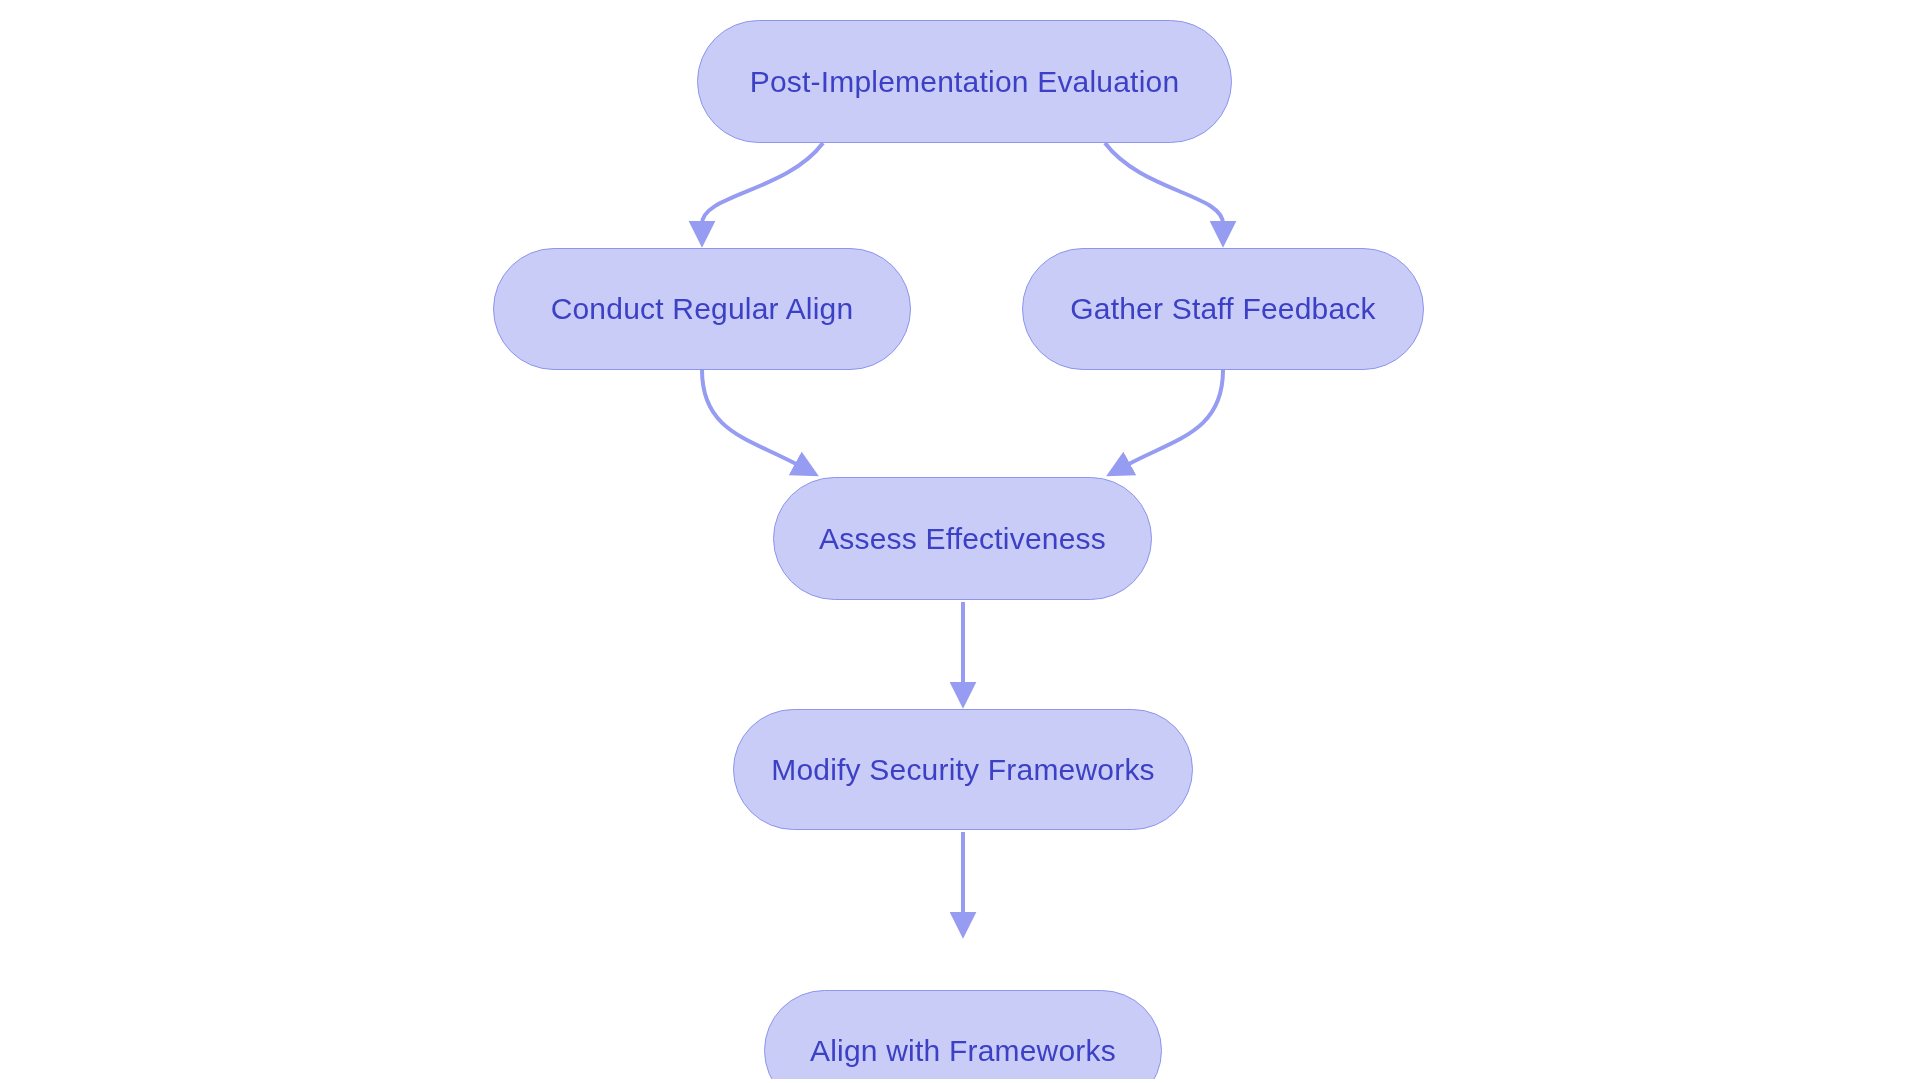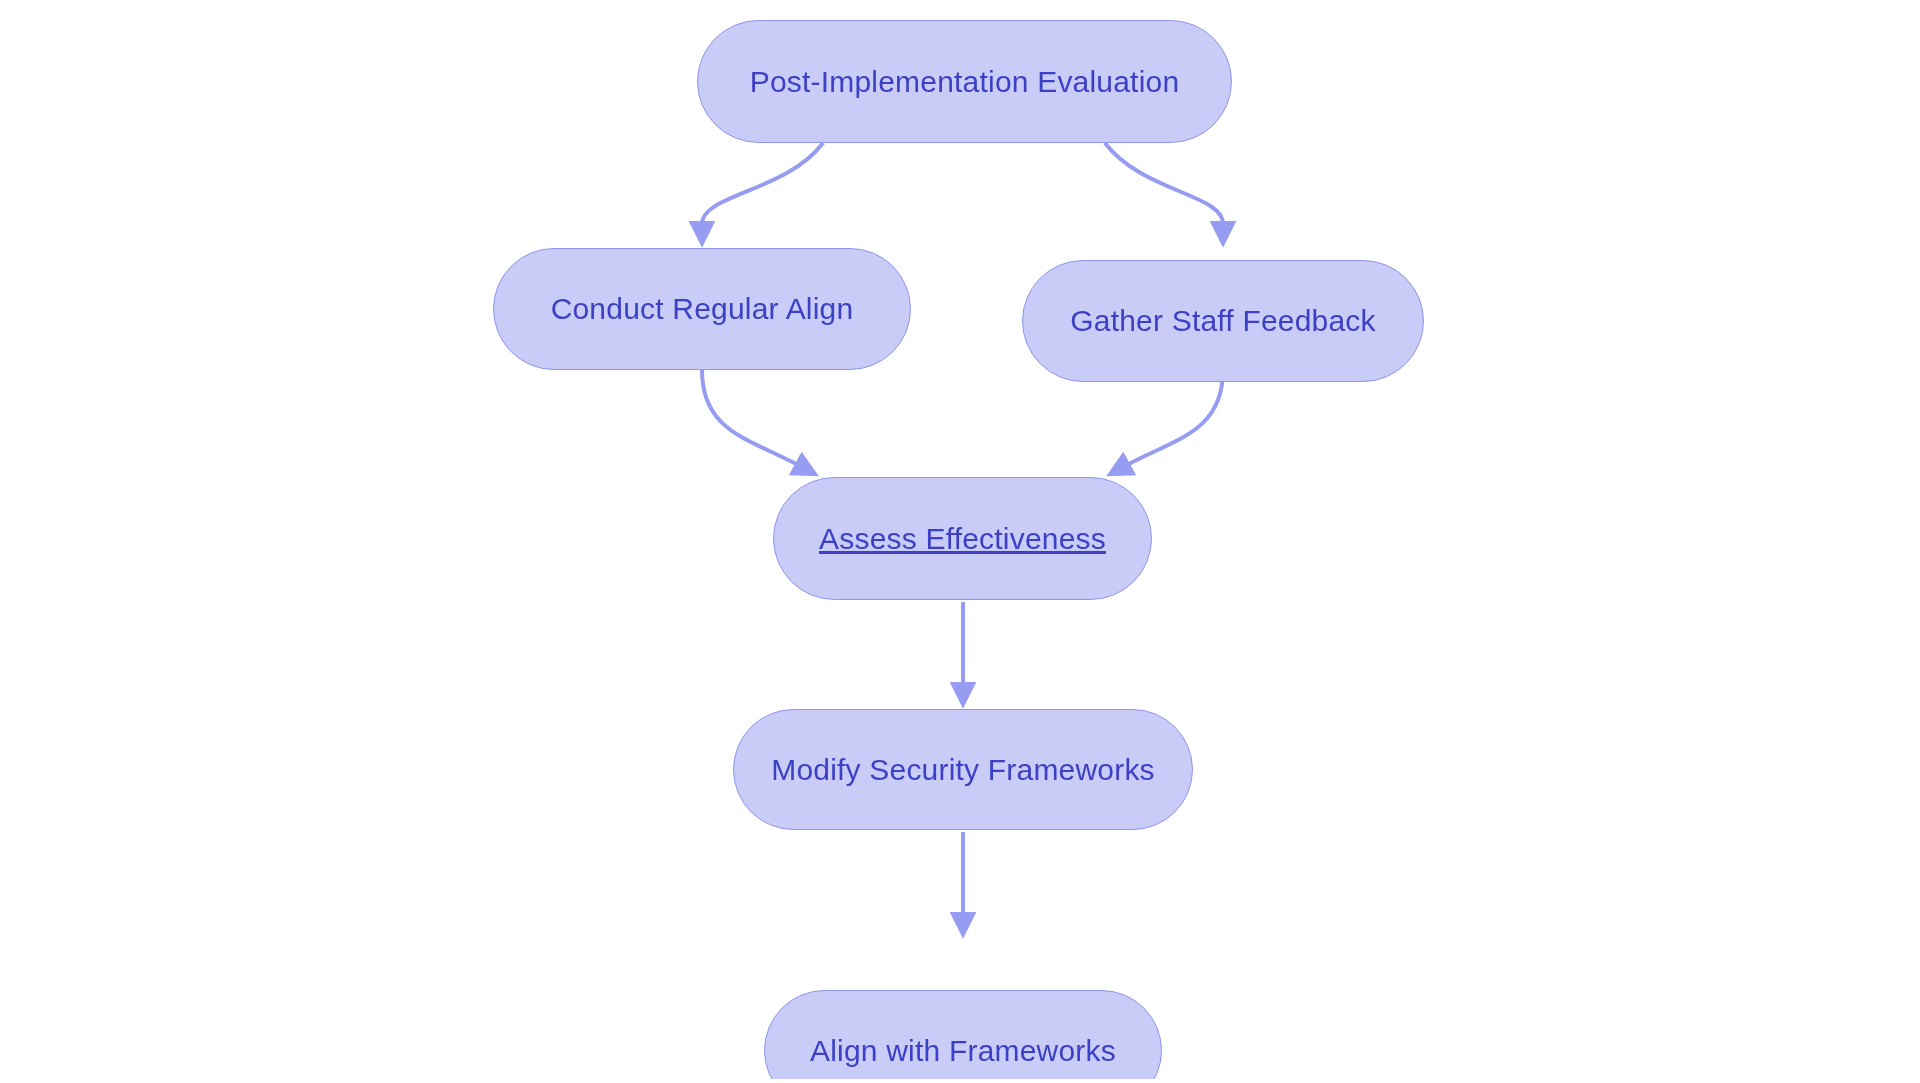--- a/index.html
+++ b/index.html
@@ -76,24 +76,24 @@
       <path d="M963,602 L963,685" class="edge" marker-end="url(#arrowhead)"></path>
       <path d="M963,832 L963,915" class="edge" marker-end="url(#arrowhead)"></path>
     </svg>
   <div id="nodes">
       <div class="node" style="left: 697px; top: 20px; width: 535px; height: 123px;">
         <span>Post-Implementation Evaluation</span>
       </div>
       <div class="node" style="left: 493px; top: 248px; width: 418px; height: 122px;">
         <span>Conduct Regular Align</span>
       </div>
-      <div class="node" style="left: 1022px; top: 248px; width: 402px; height: 122px; margin-top: 12px;">
+      <div class="node" style="left: 1022px; top: 248px; width: 402px; height: 122px;">
         <span>Gather Staff Feedback</span>
       </div>
-      <div class="node" style="left: 773px; top: 477px; width: 379px; height: 123px; text-decoration: underline;">
+      <div class="node" style="left: 773px; top: 477px; width: 379px; height: 123px;">
         <span>Assess Effectiveness</span>
       </div>
       <div class="node" style="left: 733px; top: 709px; width: 460px; height: 121px;">
         <span>Modify Security Frameworks</span>
       </div>
       <div class="node" style="left: 764px; top: 990px; width: 398px; height: 121px;">
         <span>Align with Frameworks</span>
       </div>
     </div>
 </div>

